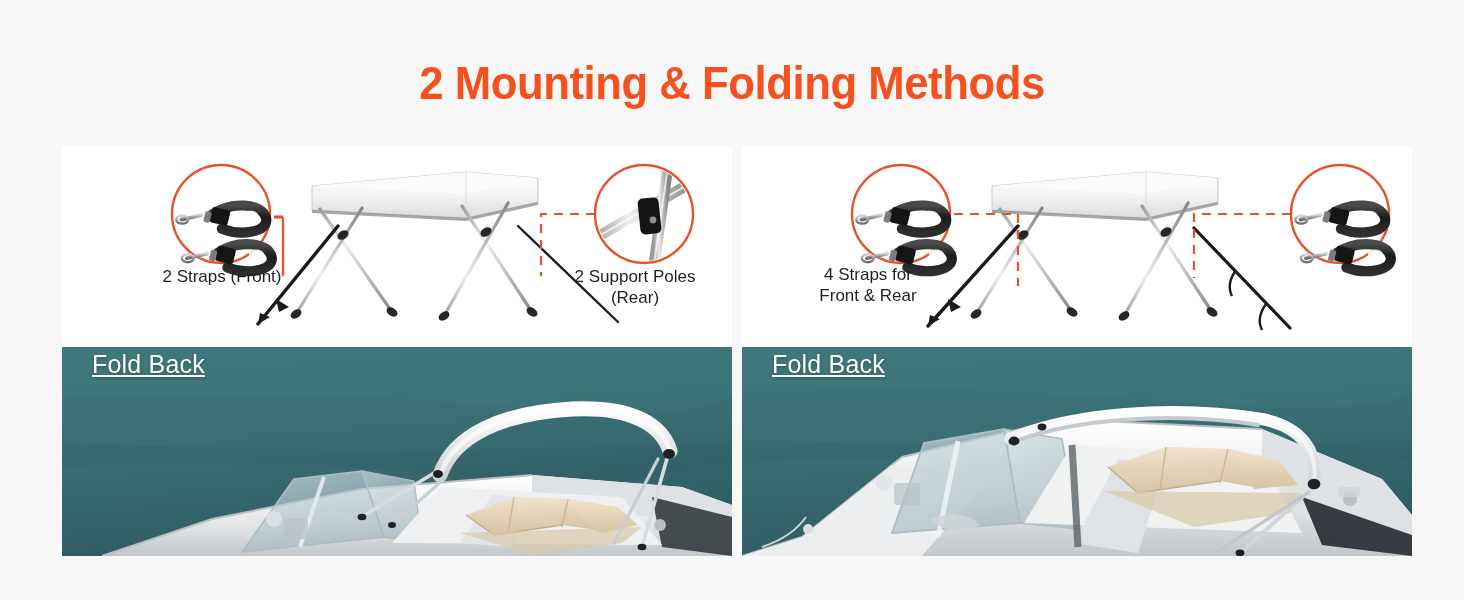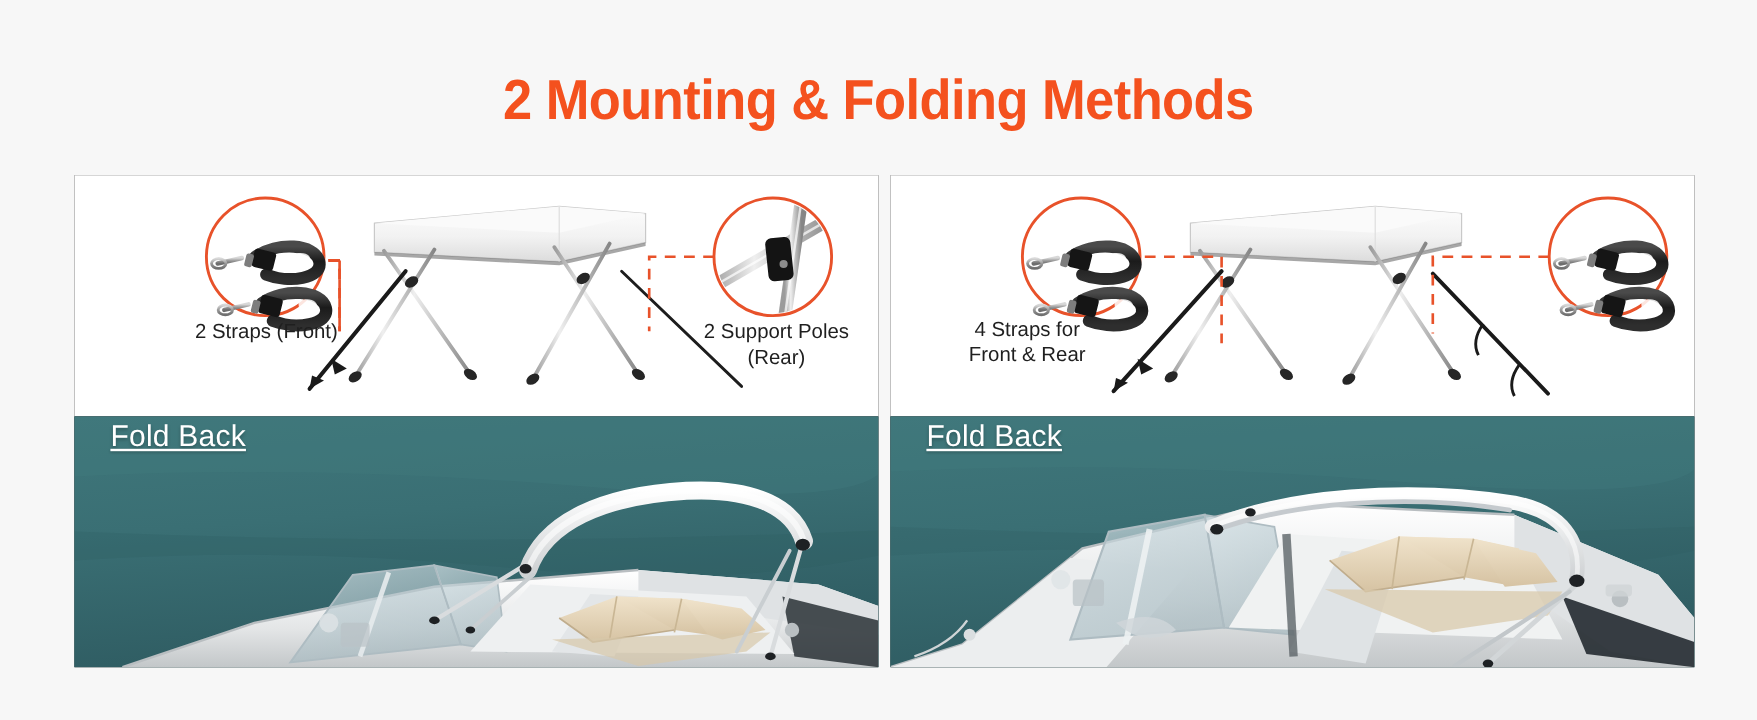--- a/index.html
+++ b/index.html
@@ -38,21 +38,21 @@
     width: 1350px;
     height: 410px;
     display: flex;
     gap: 10px;
   }
   .method-panel {
     width: 670px;
     height: 410px;
     display: flex;
     flex-direction: column;
-    background: #000000;
+    background: #0ea5e9;
     position: relative;
   }
 
   
   .diagram {
     position: relative;
     width: 670px;
     height: 201px;
     background: #ffffff;
     overflow: hidden;
@@ -212,21 +212,21 @@
           </g>
         </g>
 
         <g stroke="#e8522a" stroke-width="2.2" fill="none" stroke-dasharray="9 7">
           <path d="M533 68 H479 V130"></path>
         </g>
       </svg>
 
       <div class="callout-label" style="left:60px; top:265px; width:200px; top:120px;">2 Straps (Front)</div>
 
-      <div class="callout-label" style="left:500px; top:120px; width:170px;">2 Support Poles
+      <div class="callout-label" style="left:488px; top:120px; width:170px;">2 Support Poles
 (Rear)</div>
     </div>
 
     <div class="photo">
       <svg width="670" height="209" viewBox="0 0 670 209">
         <defs>
           <linearGradient id="waterA" x1="0" y1="0" x2="0.25" y2="1">
             <stop offset="0" stop-color="#3f777b"></stop>
             <stop offset="0.45" stop-color="#3a6f74"></stop>
             <stop offset="1" stop-color="#2f5c62"></stop>
@@ -373,21 +373,21 @@
           <rect x="46" y="60" width="20" height="17" rx="3" fill="#151515" transform="rotate(14 56 68)"></rect>
           <rect x="39" y="63" width="7" height="12" rx="2" fill="#7d7d7d" transform="rotate(14 42 69)"></rect>
           <path d="M14 72 L36 67" stroke="url(#clipA)" stroke-width="4" fill="none" stroke-linecap="round"></path>
           <ellipse cx="15" cy="72" rx="6.5" ry="4.4" fill="none" stroke="url(#clipA)" stroke-width="2.6"></ellipse>
         </g>
         <g stroke="#e8522a" stroke-width="2.2" fill="none" stroke-dasharray="9 7">
           <path d="M549 68 H452 V132"></path>
         </g>
       </svg>
 
-      <div class="callout-label" style="left:4px; top:118px; width:220px;">4 Straps for
+      <div class="callout-label" style="left:16px; top:118px; width:220px;">4 Straps for
 Front &amp; Rear</div>
 
       <div class="callout-label" style="left:500px; top:118px; width:170px;"></div>
     </div>
 
     <div class="photo">
       <svg width="670" height="209" viewBox="0 0 670 209">
         <rect width="670" height="209" fill="url(#waterA)"></rect>
         <path d="M0 46 Q200 36 420 54 T670 44 L670 0 L0 0 Z" fill="#417a7e" opacity="0.35"></path>
         <path d="M0 116 Q180 104 360 122 T670 112 L670 92 Q340 106 0 92 Z" fill="#2d5a60" opacity="0.22"></path>

